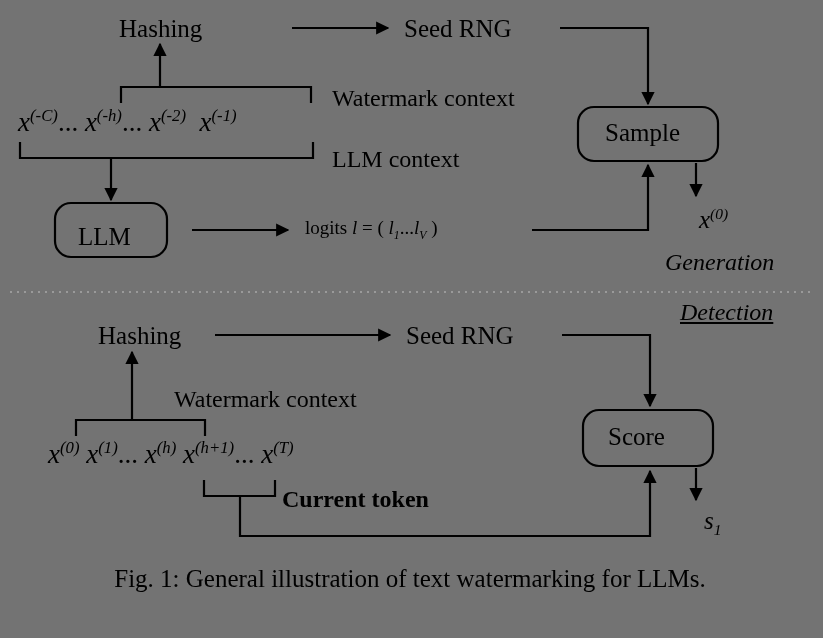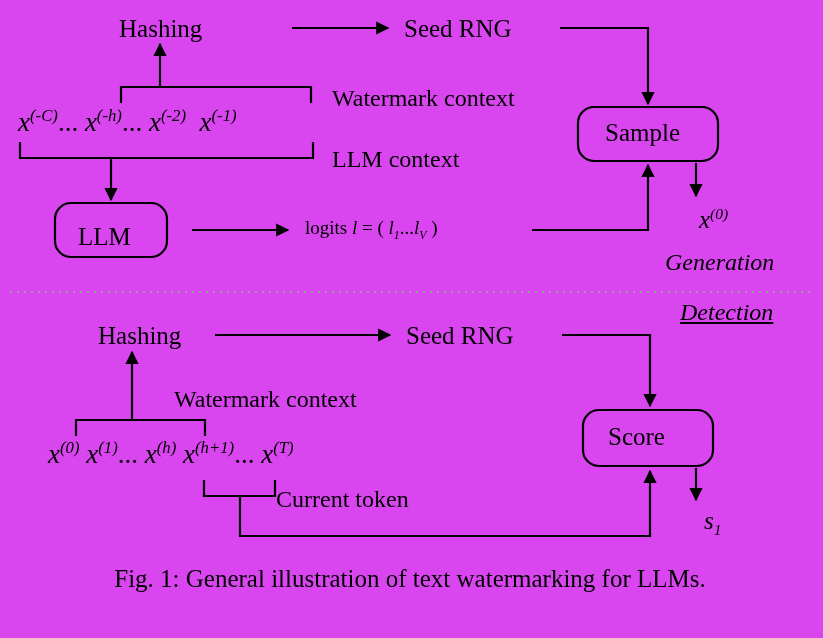--- a/index.html
+++ b/index.html
@@ -8,21 +8,21 @@
     background: #ffffff;
   }
   body {
     font-family: "Liberation Serif", "DejaVu Serif", serif;
     color: #000000;
   }
   #figure-root {
     position: relative;
     width: 823px;
     height: 638px;
-    background: #d946ef;
+    background: #737373;
     overflow: hidden;
   }
   svg#diagram-svg {
     position: absolute;
     left: 0;
     top: 0;
     width: 823px;
     height: 638px;
   }
   .lbl {
@@ -172,21 +172,21 @@
   <div class="lbl lbl-head" style="left:98px; top:323px;">Hashing</div>
 
   <div class="lbl lbl-head" style="left:406px; top:323px;">Seed RNG</div>
 
   <div class="lbl lbl-ann" style="left:174px; top:387px;">Watermark context</div>
 
   <div class="lbl lbl-tok" style="left:16px; top:440px;margin-left:32px;">
     <span><span>x</span><span class="sup">(0)</span></span>&nbsp;<span><span>x</span><span class="sup">(1)</span></span><span class="lbl-dots">...</span>&nbsp;<span><span>x</span><span class="sup">(h)</span></span>&nbsp;<span><span>x</span><span class="sup">(h+1)</span></span><span class="lbl-dots">...</span>&nbsp;<span><span>x</span><span class="sup">(T)</span></span>
   </div>
 
-  <div class="lbl lbl-ann" style="left:276px; top:487px;">Current token</div>
+  <div class="lbl lbl-ann" style="left:282px; top:487px;font-weight:bold;">Current token</div>
 
   <div class="lbl lbl-node" style="left:608px; top:424px;">Score</div>
 
   <div class="lbl lbl-out" style="left:684px; top:508px;"><span>s</span><span class="sub">1</span></div>
 
   <div id="caption">Fig. 1: General illustration of text watermarking for LLMs.</div>
 
 </div>
 
 </body></html>

